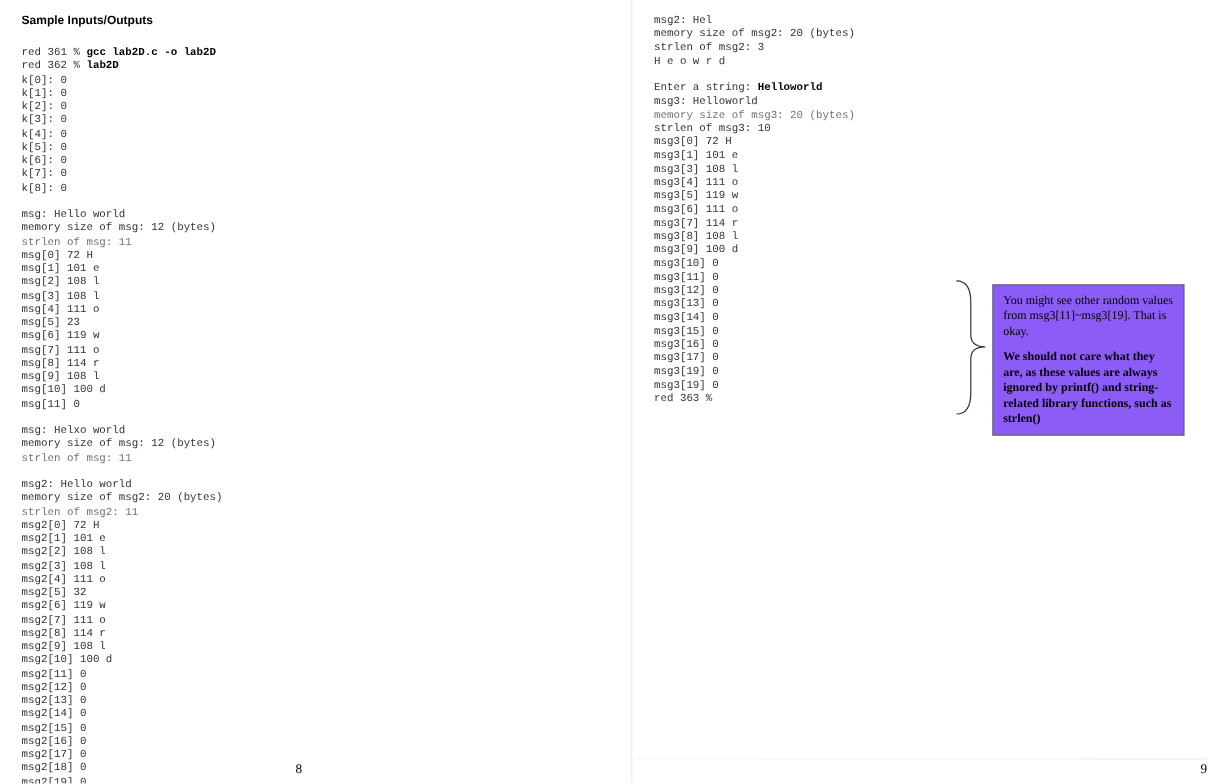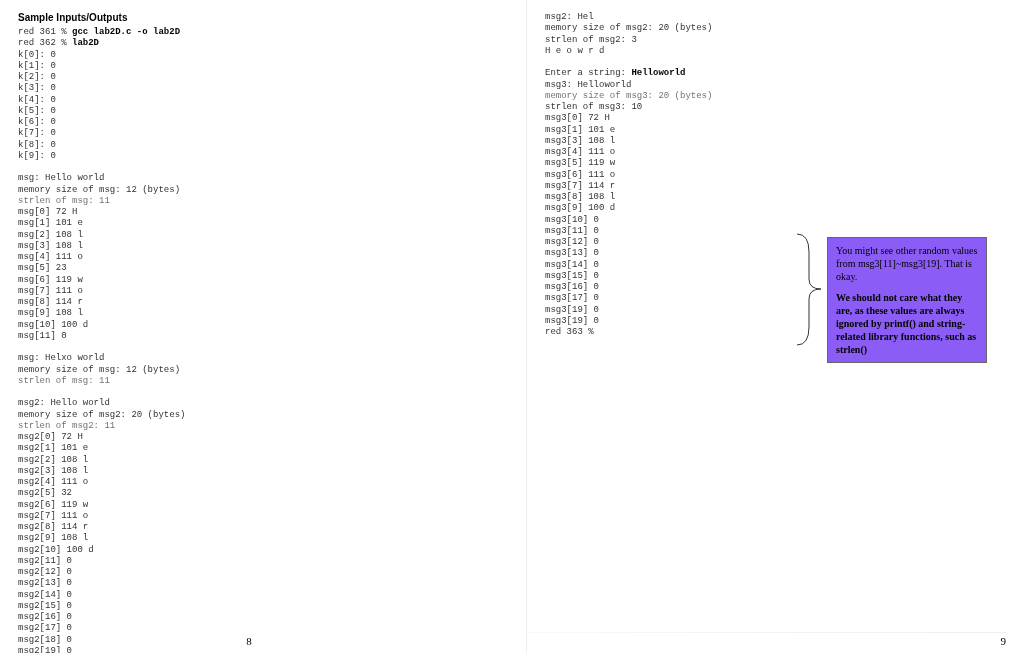--- a/index.html
+++ b/index.html
@@ -26,21 +26,21 @@
     }
     .page-right {
       border-left: 1px solid #eee;
       margin-left: 28px;
     }
     .heading {
       font-family: Arial, sans-serif;
       font-weight: bold;
       font-size: 10px;
       color: #000;
-      margin-bottom: 4px;
+      margin-bottom: 16px;
     }
     .line {
       white-space: pre;
       line-height: 1.25;
     }
     .bold {
       font-weight: bold;
       color: #000;
       text-align: center;
     }
@@ -106,21 +106,20 @@
 
   <div class="line">k[0]: 0</div>
   <div class="line">k[1]: 0</div>
   <div class="line">k[2]: 0</div>
   <div class="line">k[3]: 0</div>
   <div class="line">k[4]: 0</div>
   <div class="line">k[5]: 0</div>
   <div class="line">k[6]: 0</div>
   <div class="line">k[7]: 0</div>
   <div class="line">k[8]: 0</div>
-  <div class="line">k[9]: 0</div>
 
   <div class="line">&nbsp;</div>
 
   <div class="line">msg: Hello world</div>
   <div class="line">memory size of msg: 12 (bytes)</div>
   <div class="line faint">strlen of msg: 11</div>
   <div class="line">msg[0] 72 H</div>
   <div class="line">msg[1] 101 e</div>
   <div class="line">msg[2] 108 l</div>
   <div class="line">msg[3] 108 l</div>

